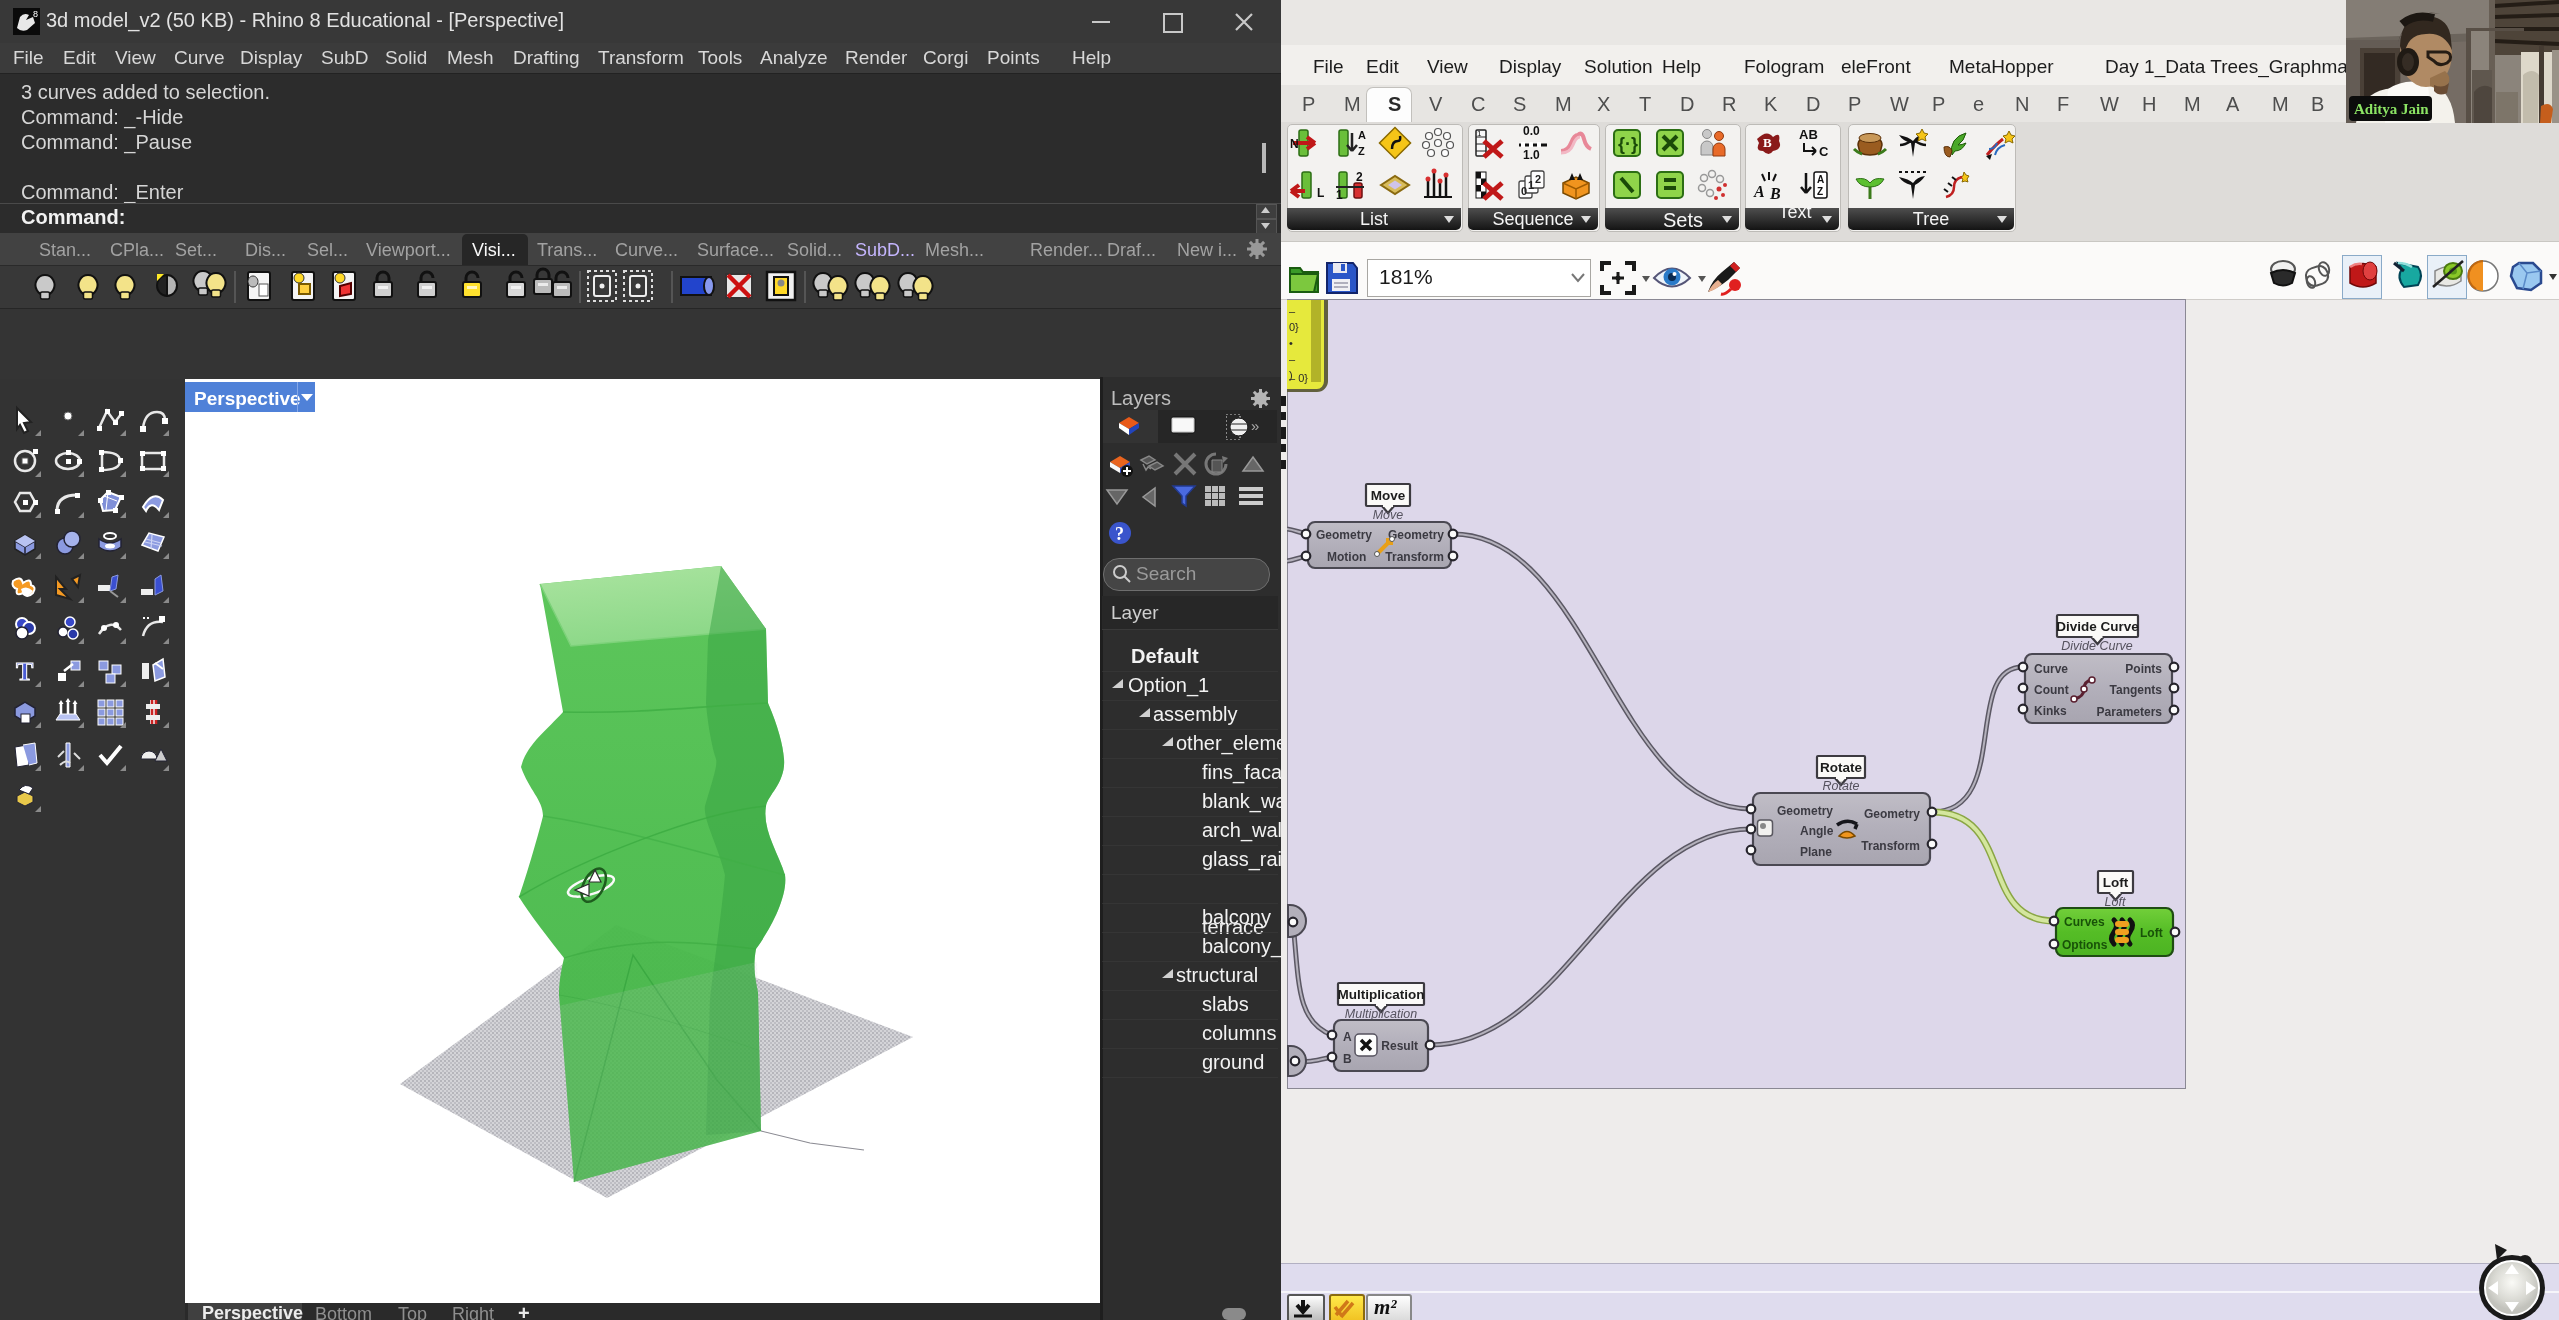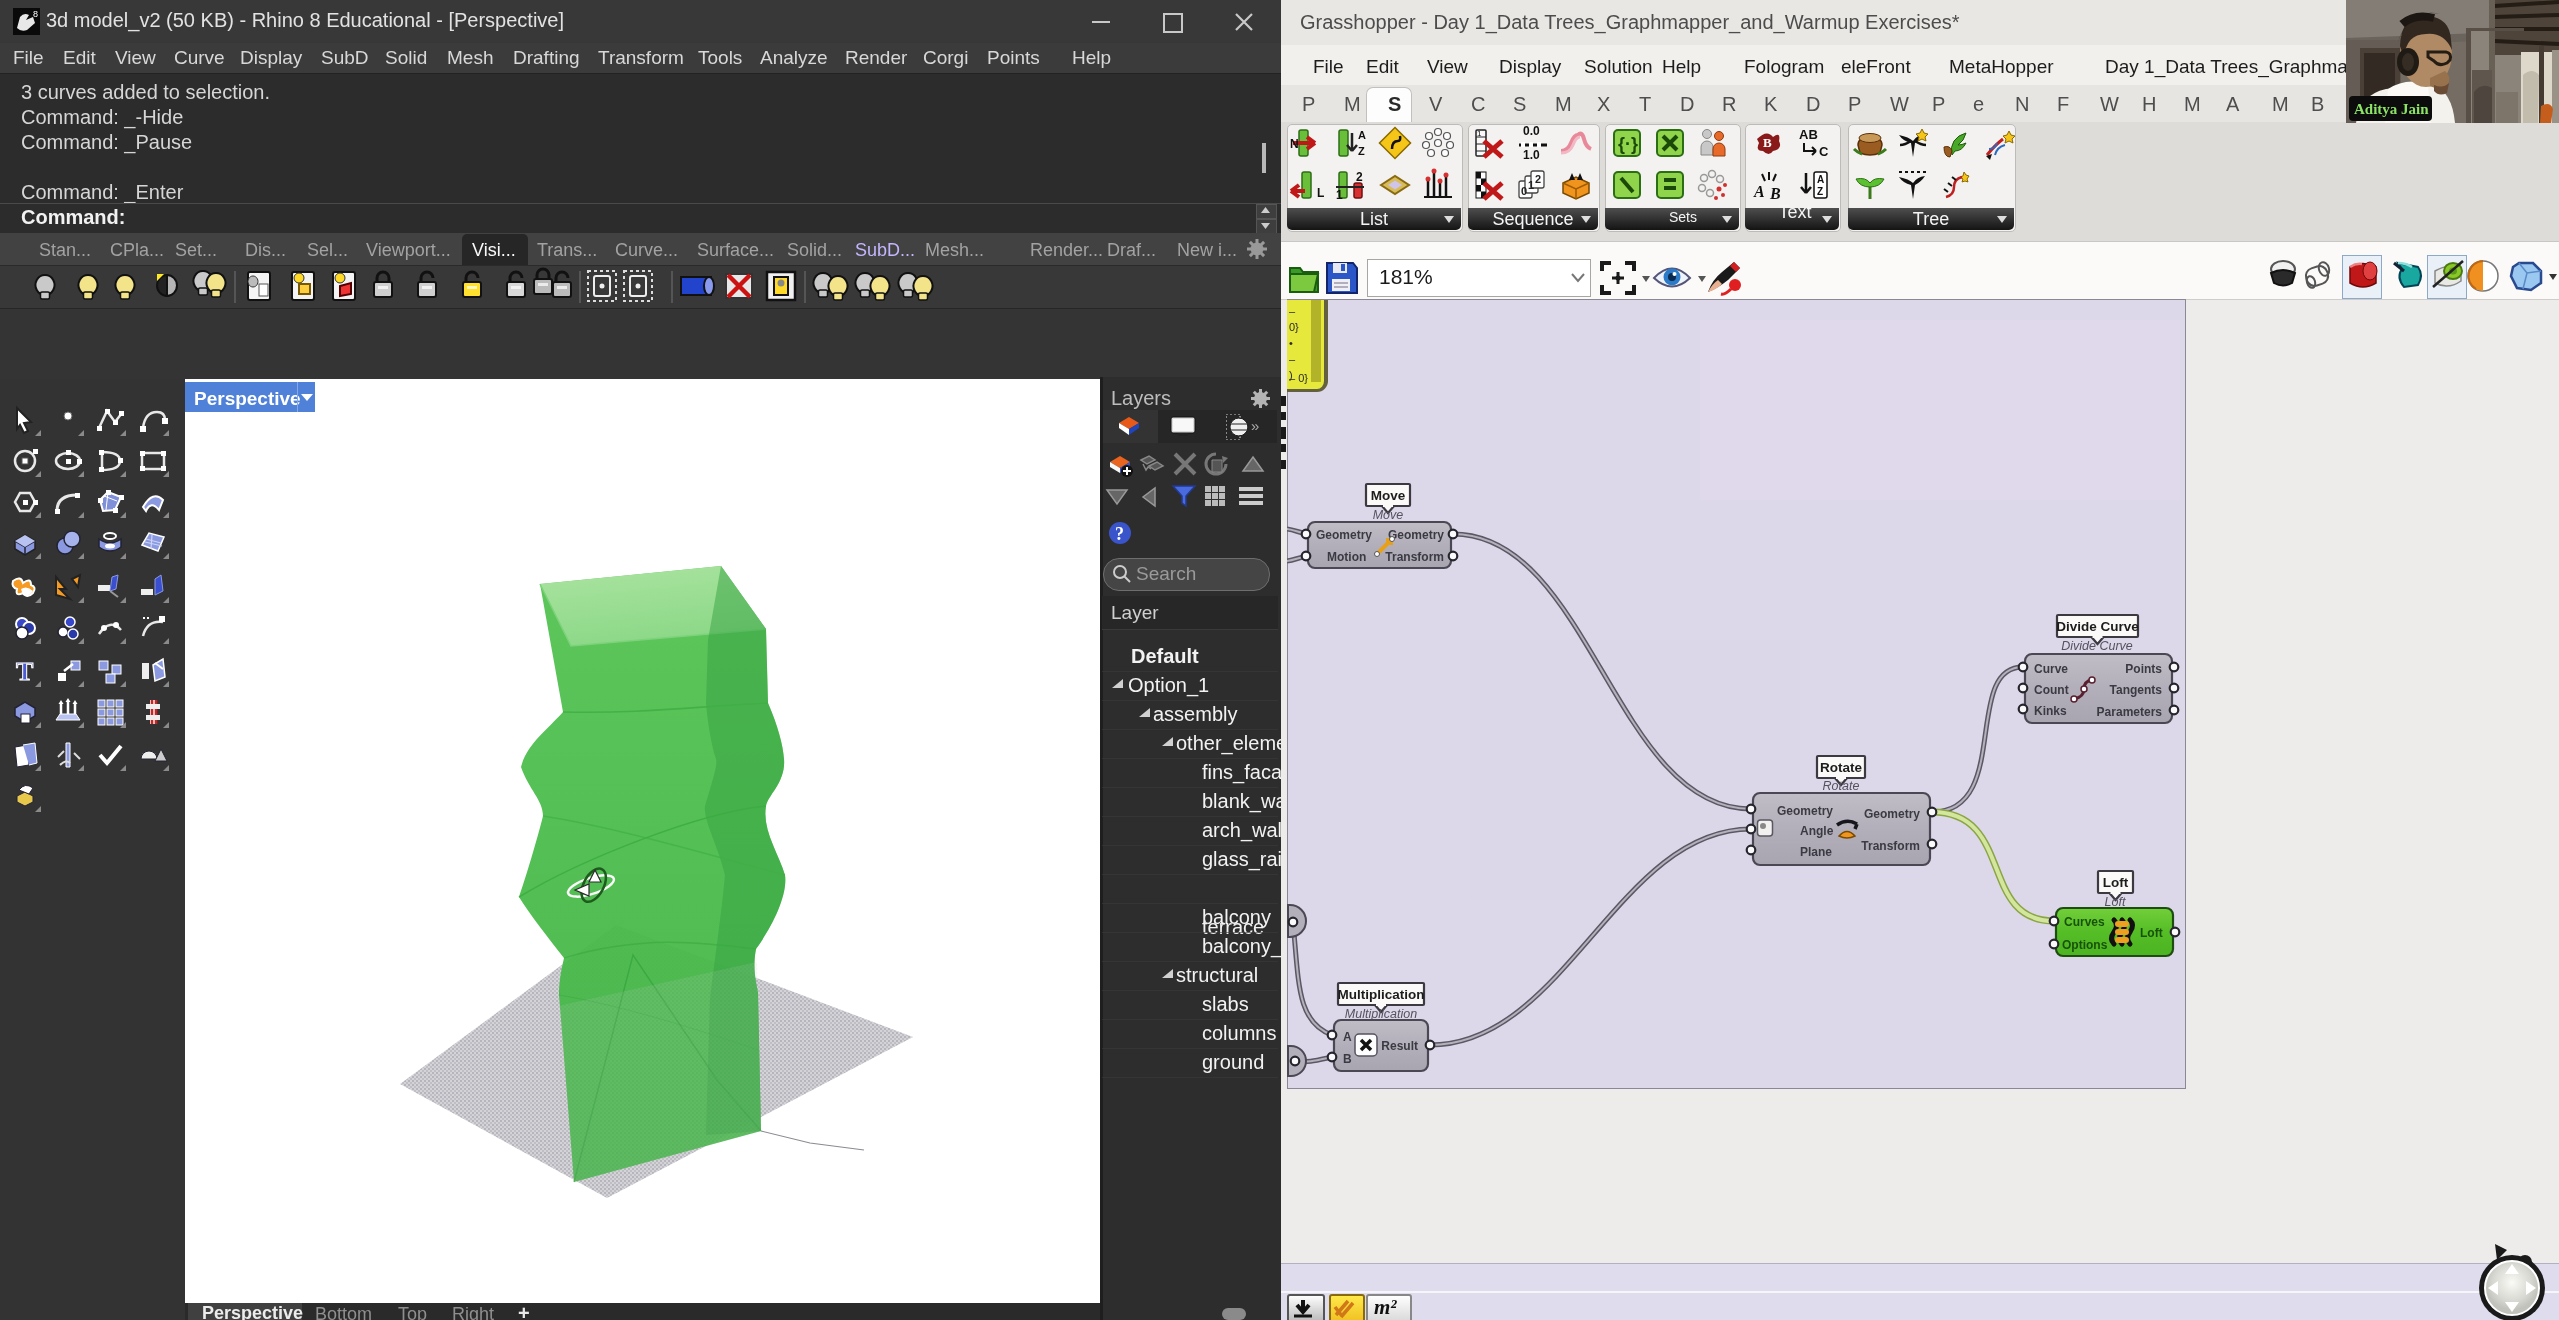--- a/index.html
+++ b/index.html
@@ -722,21 +722,20 @@
 <div class="tx" style="left:1202px;top:993px;font-size:20px;font-weight:normal;color:#f2f2f2">slabs</div>
 <div class="a" style="left:1102px;top:1019px;width:176px;height:1px;background:#3a3a3a;opacity:0.6"></div>
 <div class="tx" style="left:1202px;top:1022px;font-size:20px;font-weight:normal;color:#f2f2f2">columns</div>
 <div class="a" style="left:1102px;top:1048px;width:176px;height:1px;background:#3a3a3a;opacity:0.6"></div>
 <div class="tx" style="left:1202px;top:1051px;font-size:20px;font-weight:normal;color:#f2f2f2">ground</div>
 <div class="a" style="left:1102px;top:1077px;width:176px;height:1px;background:#3a3a3a;opacity:0.6"></div>
 <div class="a" style="left:1222px;top:1308px;width:24px;height:12px;background:#8a8a8a;border-radius:6px"></div>
 </div>
 <div class="a" style="left:1281px;top:0;width:1278px;height:1320px;background:#eeeceb">
 <div class="a" style="left:0;top:0;width:1278px;height:45px;background:#e9e7e4"></div>
-<div class="tx" style="left:19px;top:11px;font-size:20px;color:#4c4c4c">Grasshopper - Day 1_Data Trees_Graphmapper_and_Warmup Exercises*</div>
 <div class="a" style="left:0;top:45px;width:1278px;height:40px;background:#f2f0ed"></div>
 <div class="tx" style="left:32px;top:56px;font-size:19px;color:#1c1c1c">File</div>
 <div class="tx" style="left:85px;top:56px;font-size:19px;color:#1c1c1c">Edit</div>
 <div class="tx" style="left:146px;top:56px;font-size:19px;color:#1c1c1c">View</div>
 <div class="tx" style="left:218px;top:56px;font-size:19px;color:#1c1c1c">Display</div>
 <div class="tx" style="left:303px;top:56px;font-size:19px;color:#1c1c1c">Solution</div>
 <div class="tx" style="left:381px;top:56px;font-size:19px;color:#1c1c1c">Help</div>
 <div class="tx" style="left:463px;top:56px;font-size:19px;color:#1c1c1c">Fologram</div>
 <div class="tx" style="left:560px;top:56px;font-size:19px;color:#1c1c1c">eleFront</div>
 <div class="tx" style="left:668px;top:56px;font-size:19px;color:#1c1c1c">MetaHopper</div>
@@ -776,21 +775,21 @@
       <path d="M1 1 L11 1 L6 8 Z" fill="#ddd"></path>
     </svg>
 <div class="a" style="left:187px;top:124px;width:130px;height:106px;background:#f3f2f0;border:1px solid #bdbbb7;border-radius:5px"></div>
 <div class="a" style="left:187px;top:208px;width:130px;height:22px;background:linear-gradient(#4e4e4e,#141414);border-radius:0 0 5px 5px"></div>
 <div class="tx" style="left:187px;top:209px;width:130px;text-align:center;font-size:18px;color:#f5f5f5">Sequence</div>
 <svg class="a" style="left:299px;top:215px" width="12" height="9">
       <path d="M1 1 L11 1 L6 8 Z" fill="#ddd"></path>
     </svg>
 <div class="a" style="left:324px;top:124px;width:134px;height:106px;background:#f3f2f0;border:1px solid #bdbbb7;border-radius:5px"></div>
 <div class="a" style="left:324px;top:208px;width:134px;height:22px;background:linear-gradient(#4e4e4e,#141414);border-radius:0 0 5px 5px"></div>
-<div class="tx" style="left:324px;top:209px;width:156px;text-align:center;font-size:14px;color:#f5f5f5">Sets</div>
+<div class="tx" style="left:324px;top:209px;width:156px;text-align:center;font-size:20px;color:#f5f5f5">Sets</div>
 <svg class="a" style="left:440px;top:215px" width="12" height="9">
       <path d="M1 1 L11 1 L6 8 Z" fill="#ddd"></path>
     </svg>
 <div class="a" style="left:464px;top:124px;width:94px;height:106px;background:#f3f2f0;border:1px solid #bdbbb7;border-radius:5px"></div>
 <div class="a" style="left:464px;top:208px;width:94px;height:22px;background:linear-gradient(#4e4e4e,#141414);border-radius:0 0 5px 5px"></div>
 <div class="tx" style="left:464px;top:202px;width:100px;text-align:center;font-size:18px;color:#f5f5f5">Text</div>
 <svg class="a" style="left:540px;top:215px" width="12" height="9">
       <path d="M1 1 L11 1 L6 8 Z" fill="#ddd"></path>
     </svg>
 <div class="a" style="left:567px;top:124px;width:166px;height:106px;background:#f3f2f0;border:1px solid #bdbbb7;border-radius:5px"></div>

